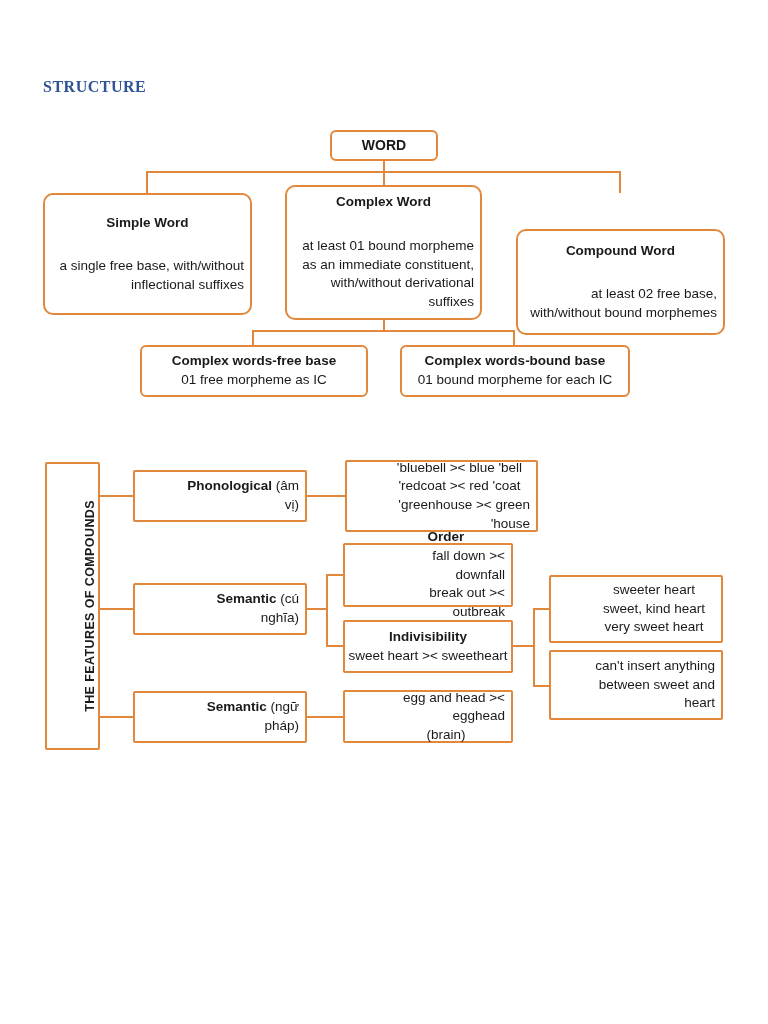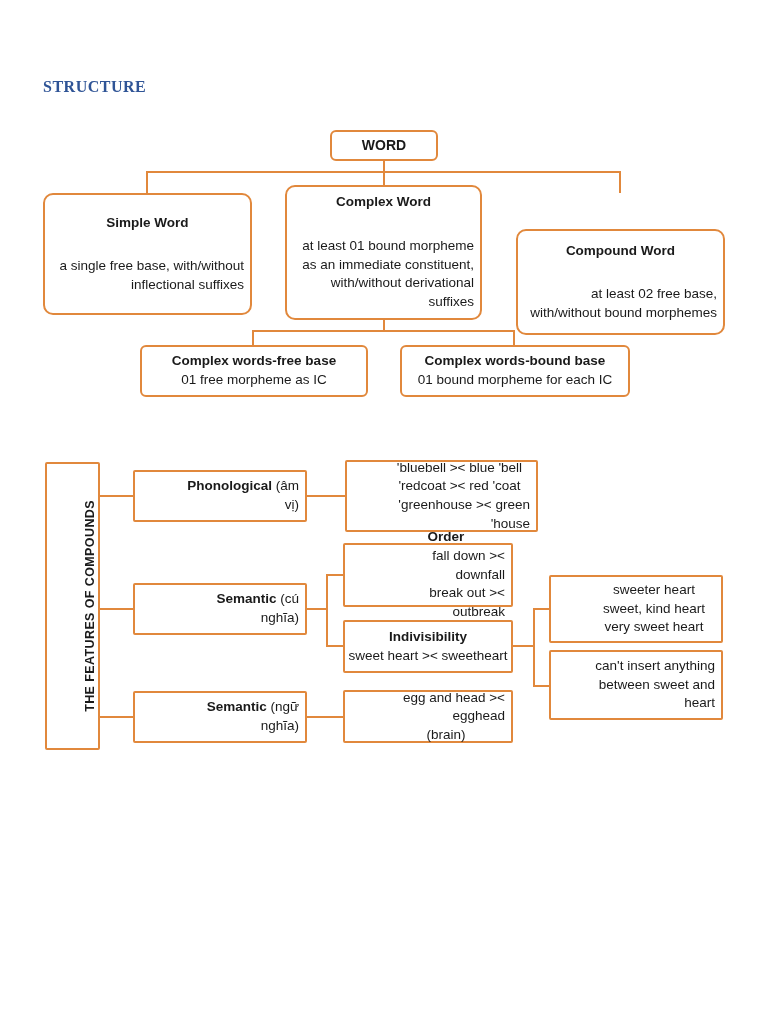--- a/index.html
+++ b/index.html
@@ -142,21 +142,21 @@
     <div>sweet, kind heart</div>
     <div>very sweet heart</div>
   </div>
 
   <div class="obox r2" style="left:549px;top:650px;width:174px;height:70px;">
     <div>can't insert anything between sweet and heart</div>
   </div>
 
   <div class="obox r2" style="left:133px;top:691px;width:174px;height:52px;">
     <div>
-      <span class="bold inline-label">Semantic</span><span class="inline-label"> (ngữ nghĩa)</span>
+      <span class="bold inline-label">Semantic</span><span class="inline-label"> (ngữ pháp)</span>
     </div>
   </div>
 
   <div class="line" style="left:307px;top:716px;width:36px;height:2px;"></div>
 
   <div class="obox r2" style="left:343px;top:690px;width:170px;height:53px;">
     <div>egg and head &gt;&lt; egghead</div>
     <div>(brain)</div>
   </div>
 

